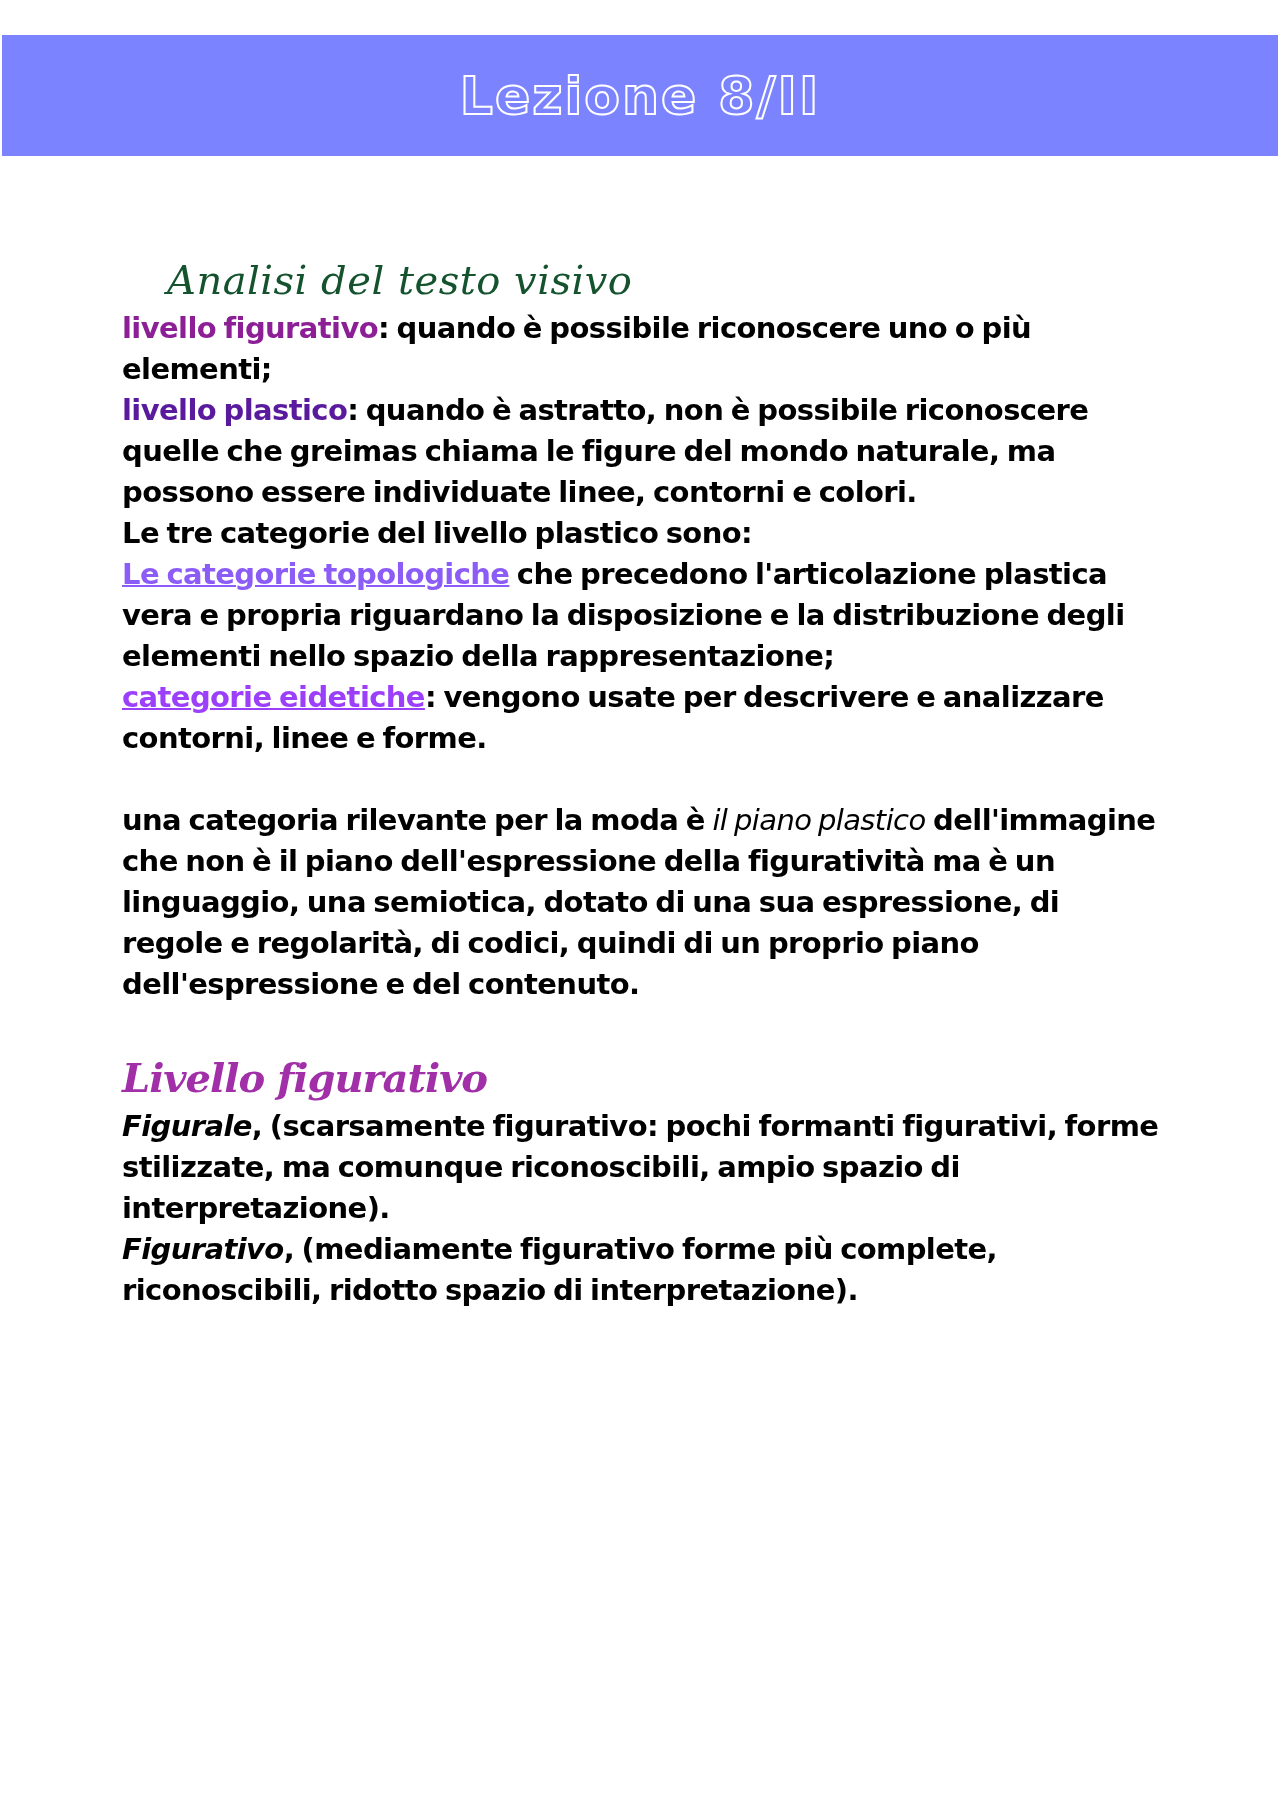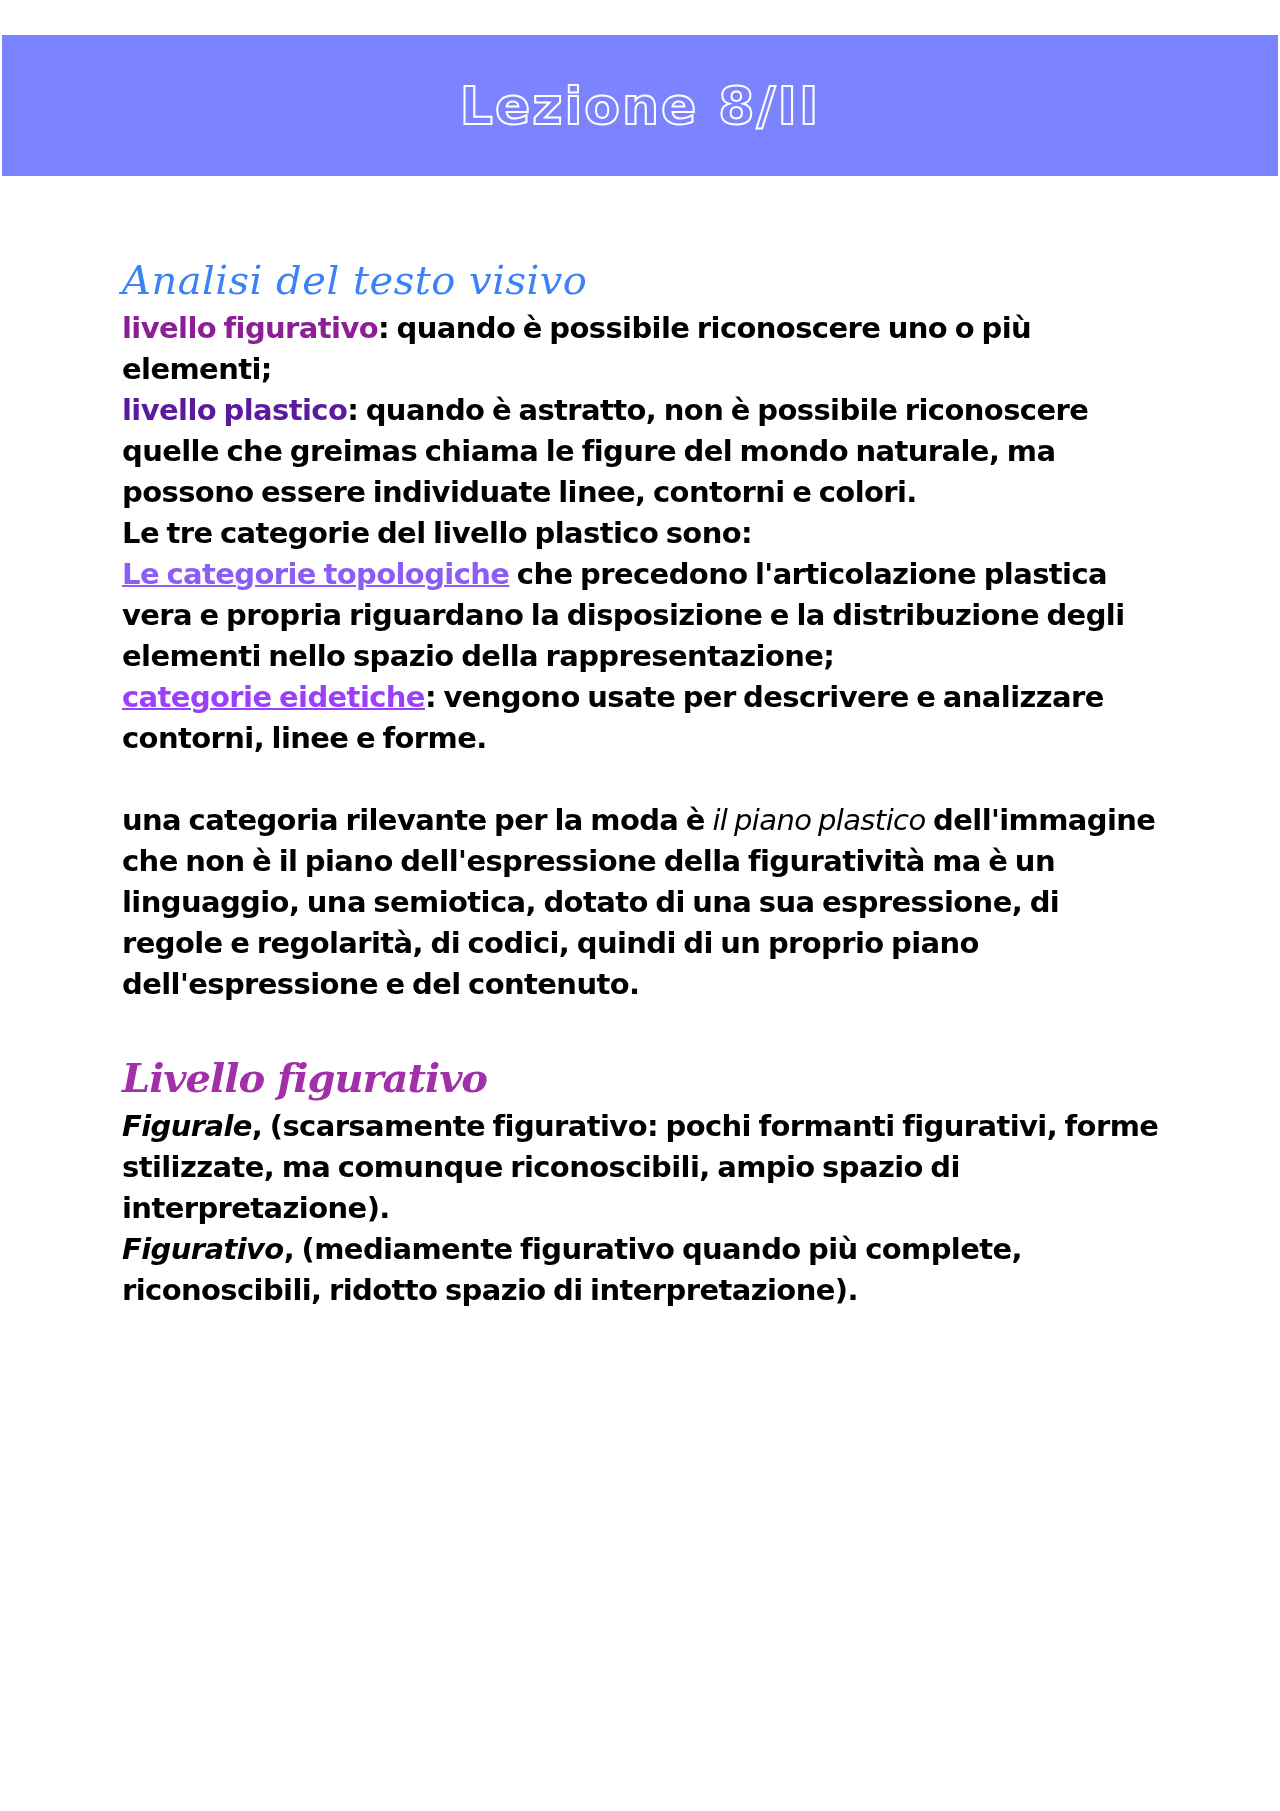--- a/index.html
+++ b/index.html
@@ -1,26 +1,26 @@
 <!DOCTYPE html>
 <html><head>
   <meta charset="utf-8">
   <style>
     html, body { margin: 0; padding: 0; background: #ffffff; }
     body { width: 1280px; height: 1811px; position: relative; overflow: hidden;
            font-family: "Liberation Sans", "DejaVu Sans", sans-serif; color: #000; }
-    .banner { position: absolute; left: 2px; top: 35px; width: 1276px; height: 141px;
+    .banner { position: absolute; left: 2px; top: 35px; width: 1276px; height: 121px;
               background: #7b83ff; display: flex; align-items: center; justify-content: center; }
     .banner-title { font-family: "DejaVu Sans", sans-serif; font-weight: bold; font-size: 52px;
                     color: #7b83ff; letter-spacing: 2px;
                     -webkit-text-stroke: 2px #ffffff; text-stroke: 2px #ffffff; }
     .content { position: absolute; left: 122px; top: 252px; width: 1040px; }
     .heading { font-family: "DejaVu Serif", serif; font-style: italic; font-size: 40px;
                line-height: 56px; margin: 0; font-weight: normal; letter-spacing: 0.5px; }
-    .heading.h1 { color: #3b82f6; }
+    .heading.h1 { color: #14532d; margin-left: 45px; }
     .heading.h2 { color: #a12fa8; font-weight: bold; letter-spacing: -1px; }
     p.line-block { margin: 0; font-family: "DejaVu Sans", sans-serif; font-weight: bold;
                    font-size: 29px; line-height: 41px; letter-spacing: -0.6px; word-spacing: -2px; }
     .c-figurativo { color: #8d1f96; }
     .c-plastico { color: #5a1a9e; }
     .c-topologiche { color: #8b5cf6; text-decoration: underline; text-decoration-thickness: 2px; }
     .c-cromatiche { color: #7b83ff; text-decoration: underline; text-decoration-thickness: 2px; }
     .c-eidetiche { color: #9b3ffb; text-decoration: underline; text-decoration-thickness: 2px; }
     .ital { font-style: italic; font-weight: normal; }
     .ital-b { font-style: italic; margin-top: 42px; }
@@ -67,16 +67,16 @@
 
   <div class="spacer-lg"></div>
 
   <h2 class="heading h2">Livello figurativo</h2>
 
   <p class="line-block">
     <span class="ital-b">Figurale</span><span>, (scarsamente figurativo: pochi formanti figurativi, forme stilizzate, ma comunque riconoscibili, ampio spazio di interpretazione).</span>
   </p>
 
   <p class="line-block">
-    <span class="ital-b">Figurativo</span><span>, (mediamente figurativo quando più complete, riconoscibili, ridotto spazio di interpretazione).</span>
+    <span class="ital-b">Figurativo</span><span>, (mediamente figurativo forme più complete, riconoscibili, ridotto spazio di interpretazione).</span>
   </p>
 
 </div>
 
 </body></html>

